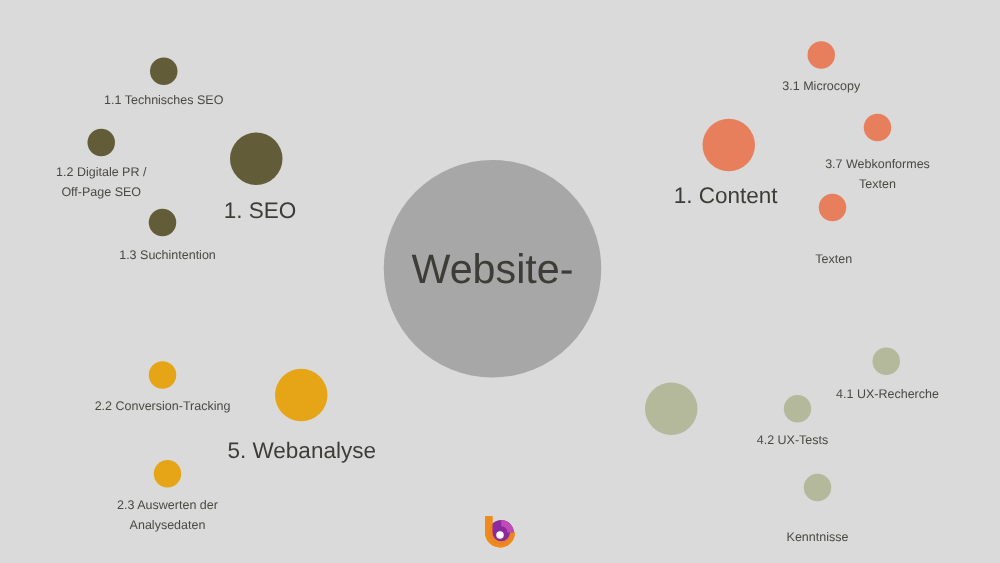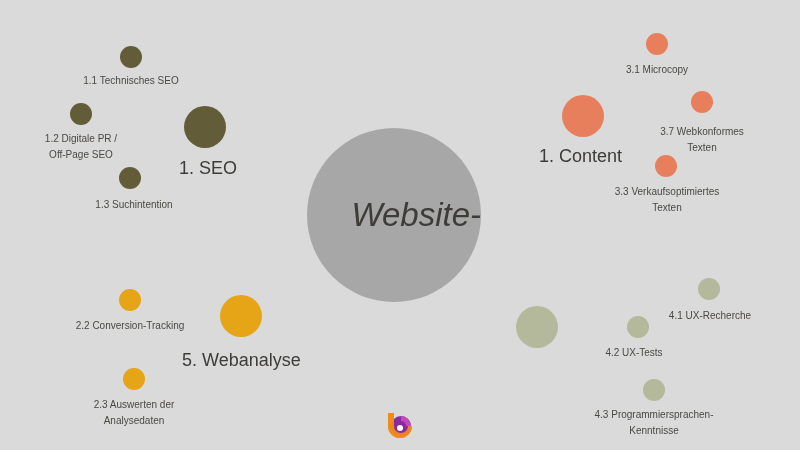--- a/index.html
+++ b/index.html
@@ -16,21 +16,21 @@
     font-size: 10px; line-height: 16px; color: #4a4944;
     transform: translateX(-50%);
   }
   .main-lbl {
     position: absolute; white-space: nowrap;
     font-size: 18px; line-height: 21px; color: #3d3c38;
   }
   .center {
     position: absolute; left: 307px; top: 128px; width: 174px; height: 174px;
     border-radius: 50%; background: #a7a7a7;
-    display: flex; align-items: flex-end; justify-content: center; flex-direction: column; font-style: italic;
+    display: flex; align-items: center; justify-content: center; flex-direction: column;
   }
   .center span { font-size: 33px; line-height: 38px; color: #3d3c38; display: block; text-align: center; }
   .logo { position: absolute; left: 386px; top: 410px; width: 28px; height: 30px; }
 </style>
 </head>
 <body>
 
 <div class="center">
   <span>Website-</span>
 </div>
@@ -77,42 +77,42 @@
 </div>
 
 <div class="dot" style="left:691px;top:91px;width:22px;height:22px;background:#e77f5d"></div>
 <div class="lbl" style="left:702px;top:124px">
   <span>3.7 Webkonformes</span><br>
   <span>Texten</span>
 </div>
 
 <div class="dot" style="left:655px;top:155px;width:22px;height:22px;background:#e77f5d"></div>
 <div class="lbl" style="left:667px;top:184px">
-  <span>3.3 Verkaufsoptimiertes</span><br>
+  <br>
   <span>Texten</span>
 </div>
 
 <div class="dot" style="left:516px;top:306px;width:42px;height:42px;background:#b3b99a"></div>
 <div class="main-lbl" style="left:481px;top:360px;line-height:18px">
   <br>
 </div>
 
 <div class="dot" style="left:698px;top:278px;width:22px;height:22px;background:#b3b99a"></div>
 <div class="lbl" style="left:710px;top:308px">
   <span>4.1 UX-Recherche</span>
 </div>
 
 <div class="dot" style="left:627px;top:316px;width:22px;height:22px;background:#b3b99a"></div>
 <div class="lbl" style="left:634px;top:345px">
   <span>4.2 UX-Tests</span>
 </div>
 
 <div class="dot" style="left:643px;top:379px;width:22px;height:22px;background:#b3b99a"></div>
 <div class="lbl" style="left:654px;top:407px">
-  <span>4.3 Programmiersprachen-</span><br>
+  <br>
   <span>Kenntnisse</span>
 </div>
 
 <div class="logo">
   <svg width="28" height="30" viewBox="0 0 28 30">
     <path d="M2 3 L8 3 L8 16 A6 6 0 0 0 20 16 L26 16 A12 12 0 0 1 2 16 Z" fill="#f08a1c"></path>
     <circle cx="15" cy="16" r="10" fill="#8a2a9c"></circle>
     <path d="M15 6 A10 10 0 0 1 25 16 L20 16 A5 5 0 0 0 15 11 Z" fill="#c04ab8"></path>
     <path d="M2 3 L8 3 L8 16 A7 7 0 0 0 22 16 L26 16 A12 12 0 0 1 2 16 Z" fill="#f08a1c" opacity="0.95"></path>
     <circle cx="14" cy="18" r="3" fill="#ffffff"></circle>

